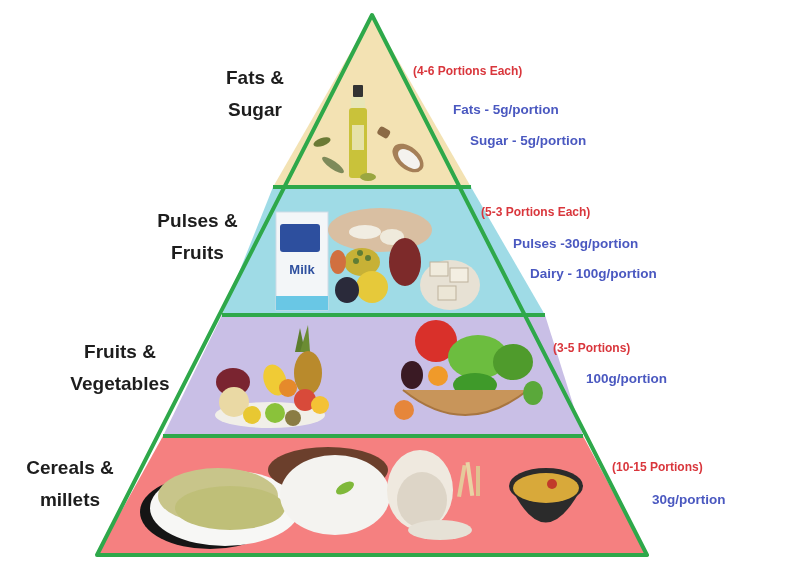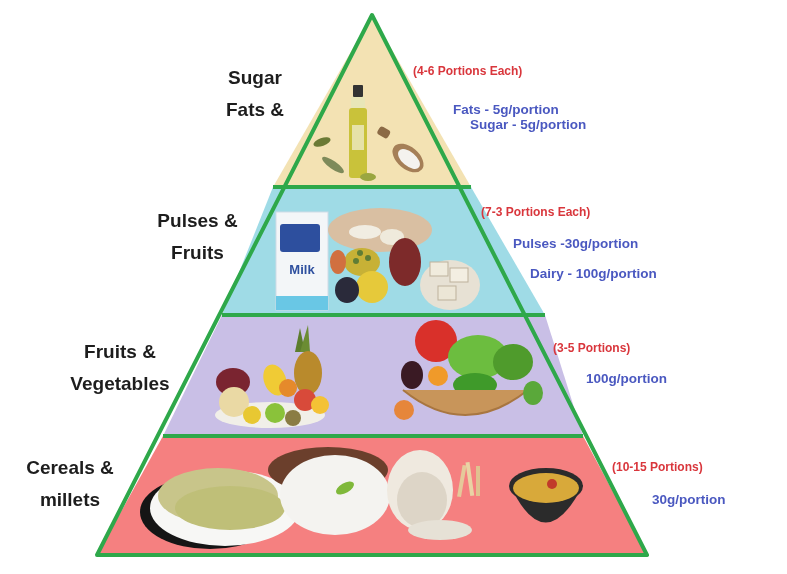--- a/index.html
+++ b/index.html
@@ -118,41 +118,41 @@
 
   <g stroke="#2ea84a" stroke-width="4" fill="none" stroke-linejoin="round">
     <polygon points="372,15 647,555 97,555"></polygon>
     <line x1="273" y1="187" x2="471" y2="187"></line>
     <line x1="222" y1="315" x2="545" y2="315"></line>
     <line x1="163" y1="436" x2="583" y2="436"></line>
   </g>
 </svg>
 
 <div class="lbl" style="left:210px;top:62px;width:90px;">
+  <div>Fats &amp;</div>
   <div>Sugar</div>
-  <div>Fats &amp;</div>
 </div>
 <div class="lbl" style="left:140px;top:205px;width:115px;">
   <div>Pulses &amp;</div>
   <div>Fruits</div>
 </div>
 <div class="lbl" style="left:55px;top:336px;width:130px;">
   <div>Fruits &amp;</div>
   <div>Vegetables</div>
 </div>
 <div class="lbl" style="left:10px;top:452px;width:120px;">
   <div>Cereals &amp;</div>
   <div>millets</div>
 </div>
 
 <div class="portion" style="left:413px;top:64px;">(4-6 Portions Each)</div>
 <div class="detail" style="left:437px;top:102px;">Fats - 5g/portion</div>
-<div class="detail" style="left:454px;top:117px;">Sugar - 5g/portion</div>
+<div class="detail" style="left:454px;top:133px;">Sugar - 5g/portion</div>
 
-<div class="portion" style="left:481px;top:205px;">(7-3 Portions Each)</div>
+<div class="portion" style="left:481px;top:205px;">(5-3 Portions Each)</div>
 <div class="detail" style="left:497px;top:236px;">Pulses -30g/portion</div>
 <div class="detail" style="left:514px;top:266px;">Dairy - 100g/portion</div>
 
 <div class="portion" style="left:553px;top:341px;">(3-5 Portions)</div>
 <div class="detail" style="left:570px;top:371px;">100g/portion</div>
 
 <div class="portion" style="left:612px;top:460px;">(10-15 Portions)</div>
 <div class="detail" style="left:636px;top:492px;">30g/portion</div>
 
 </body></html>

